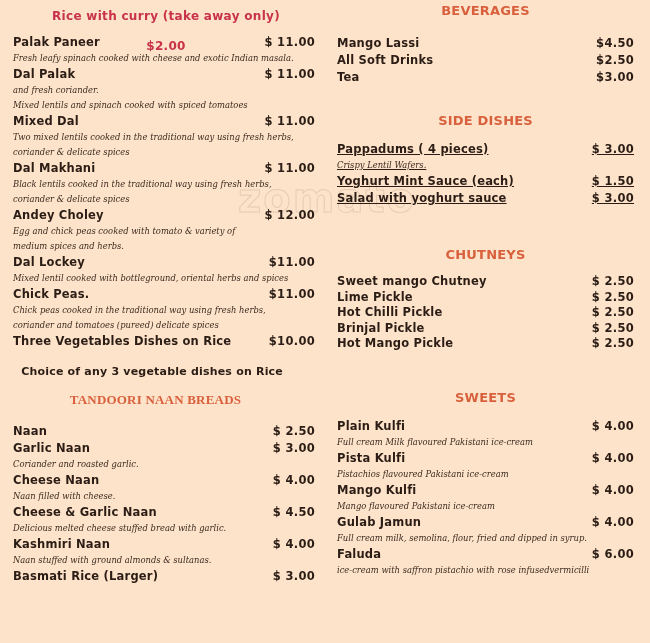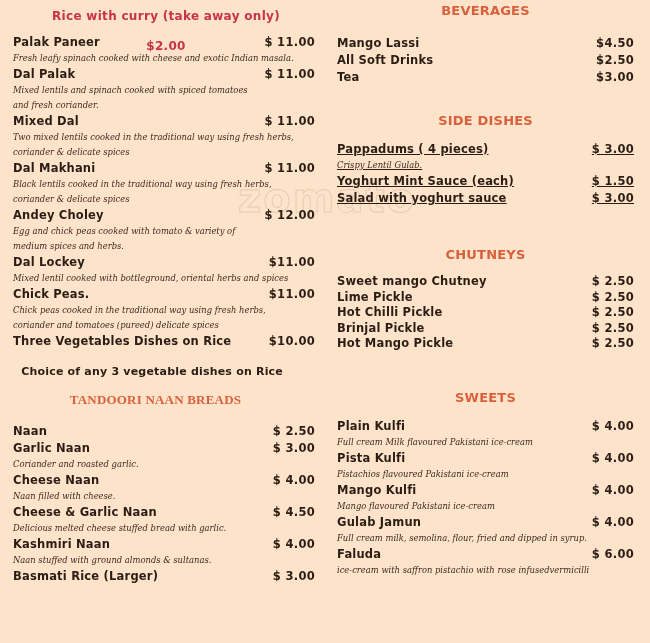--- a/index.html
+++ b/index.html
@@ -44,22 +44,22 @@
           <span class="name">Palak Paneer</span>
           <span class="price">$ 11.00</span>
         </div>
         <div class="desc">Fresh leafy spinach cooked with cheese and exotic Indian masala.</div>
       </div>
       <div class="item">
         <div class="row">
           <span class="name">Dal Palak</span>
           <span class="price">$ 11.00</span>
         </div>
+        <div class="desc">and fresh coriander.</div>
         <div class="desc">Mixed lentils and spinach cooked with spiced tomatoes</div>
-        <div class="desc">and fresh coriander.</div>
       </div>
       <div class="item">
         <div class="row">
           <span class="name">Mixed Dal</span>
           <span class="price">$ 11.00</span>
         </div>
         <div class="desc">Two mixed lentils cooked in the traditional way using fresh herbs,</div>
         <div class="desc">coriander &amp; delicate spices</div>
       </div>
       <div class="item">
@@ -172,21 +172,21 @@
       </div>
     </div>
 
   <div class="section-title" style="margin-top:27px;">SIDE DISHES</div>
   <div id="sides" style="margin-top:13px;text-decoration:underline;">
       <div class="item">
         <div class="row">
           <span class="name">Pappadums ( 4 pieces)</span>
           <span class="price">$ 3.00</span>
         </div>
-        <div class="desc">Crispy Lentil Gulab.</div>
+        <div class="desc">Crispy Lentil Wafers.</div>
       </div>
       <div class="item">
         <div class="row">
           <span class="name">Yoghurt Mint Sauce (each)</span>
           <span class="price">$ 1.50</span>
         </div>
       </div>
       <div class="item">
         <div class="row">
           <span class="name">Salad with yoghurt sauce</span>

